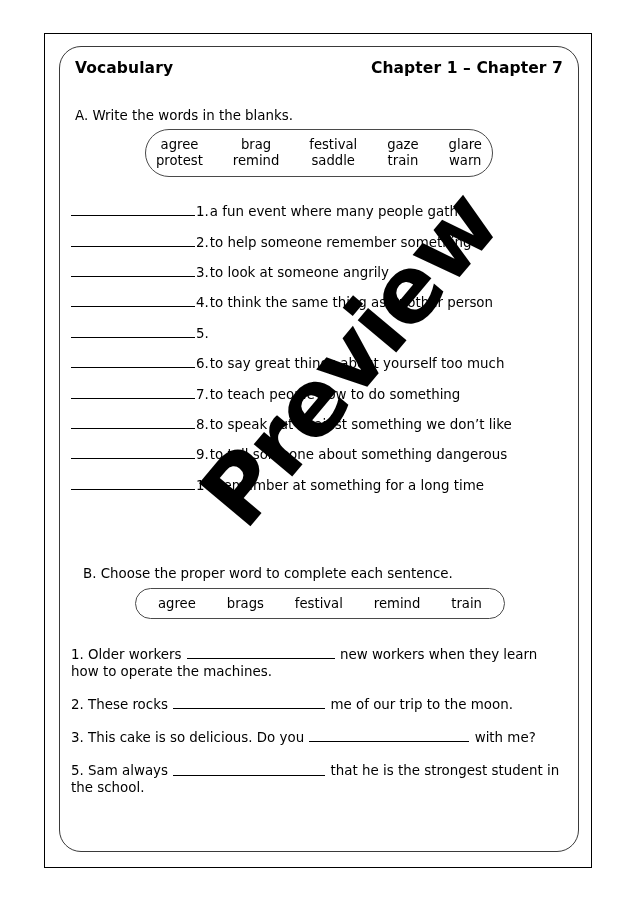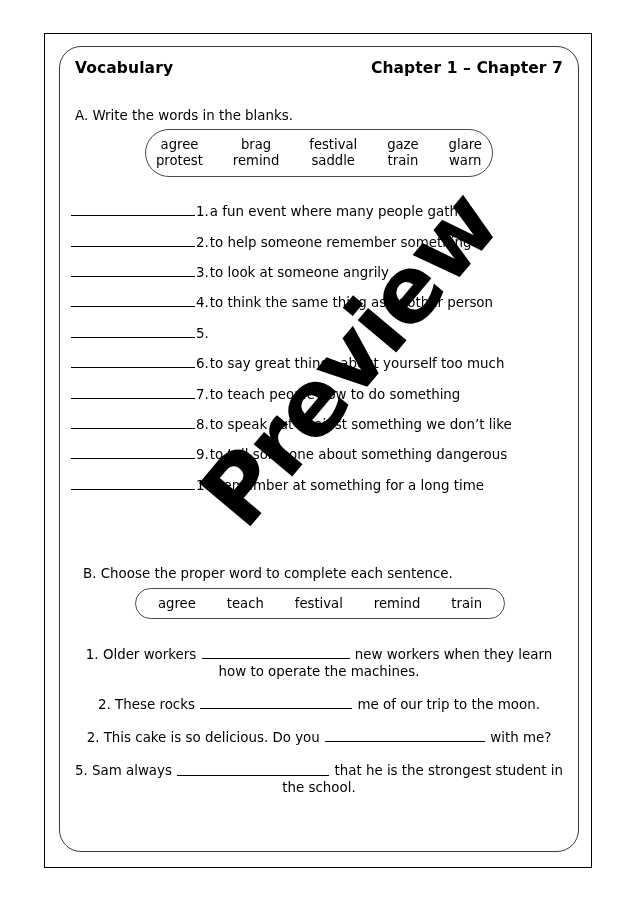--- a/index.html
+++ b/index.html
@@ -15,21 +15,20 @@
     position: relative;
     overflow: hidden;
   }
 
   
   #page {
     position: absolute;
     left: 0; top: 0;
     width: 636px;
     height: 905px;
-    text-align: center;
   }
   #outer-border {
     position: absolute;
     left: 44px;
     top: 33px;
     width: 548px;
     height: 835px;
     border: 1.6px solid #000;
     box-sizing: border-box;
     background: #fff;
@@ -298,36 +297,36 @@
         <span class="item-text">10.</span>
         <span class="item-text">remember at something for a long time</span>
       </div>
     </div>
 
     <div class="section-instr" id="instr-b">B. Choose the proper word to complete each sentence.</div>
 
     <div id="wordbank-b">
       <div class="wb-row">
         <span>agree</span>
-        <span>teach</span>
+        <span>brags</span>
         <span>festival</span>
         <span>remind</span>
         <span>train</span>
       </div>
     </div>
 
     <div id="list-b">
       <div class="sent-b">
         <span>1. Older workers </span><span class="sblank sb-w1"></span><span> new workers when they learn how to operate the machines.</span>
       </div>
       <div class="sent-b">
         <span>2. These rocks </span><span class="sblank sb-w2"></span><span> me of our trip to the moon.</span>
       </div>
       <div class="sent-b">
-        <span>2. This cake is so delicious. Do you </span><span class="sblank sb-w3"></span><span> with me?</span>
+        <span>3. This cake is so delicious. Do you </span><span class="sblank sb-w3"></span><span> with me?</span>
       </div>
       <div class="sent-b">
         <span>5. Sam always </span><span class="sblank sb-w5"></span><span> that he is the strongest student in the school.</span>
       </div>
     </div>
 
   </div>
 
   <div id="watermark">
     <div class="wm-text">Preview</div>

